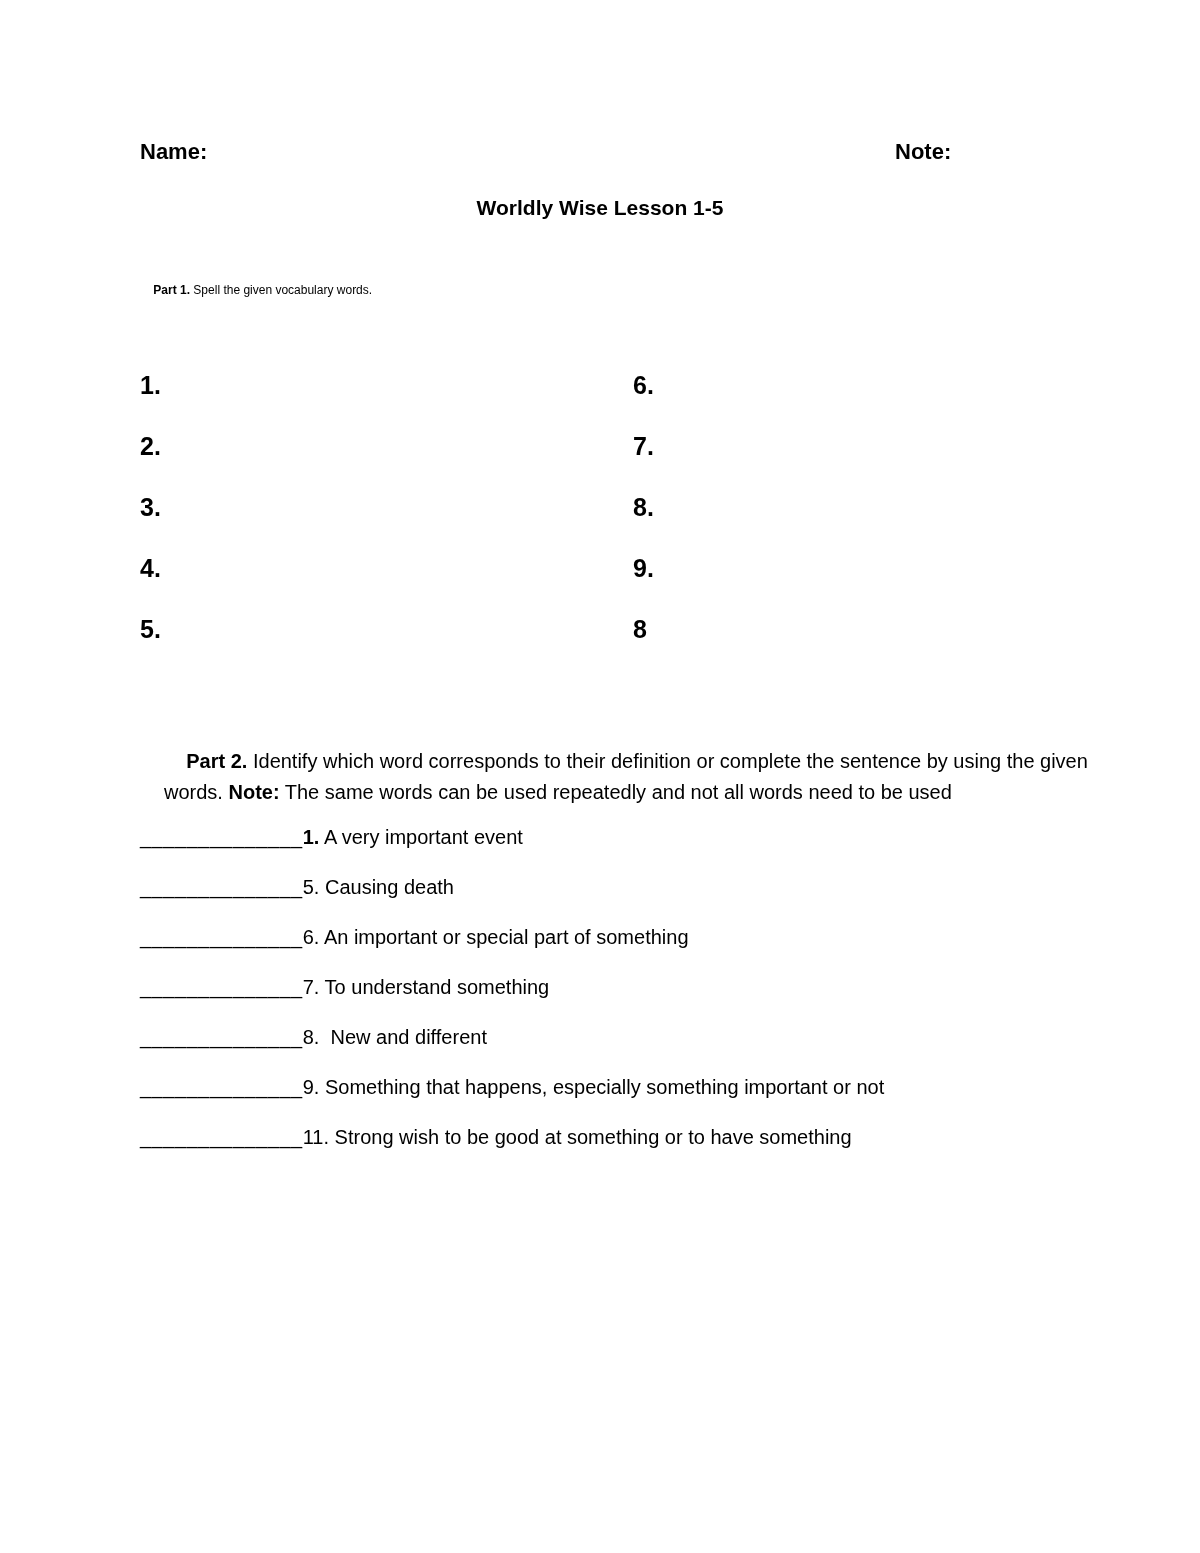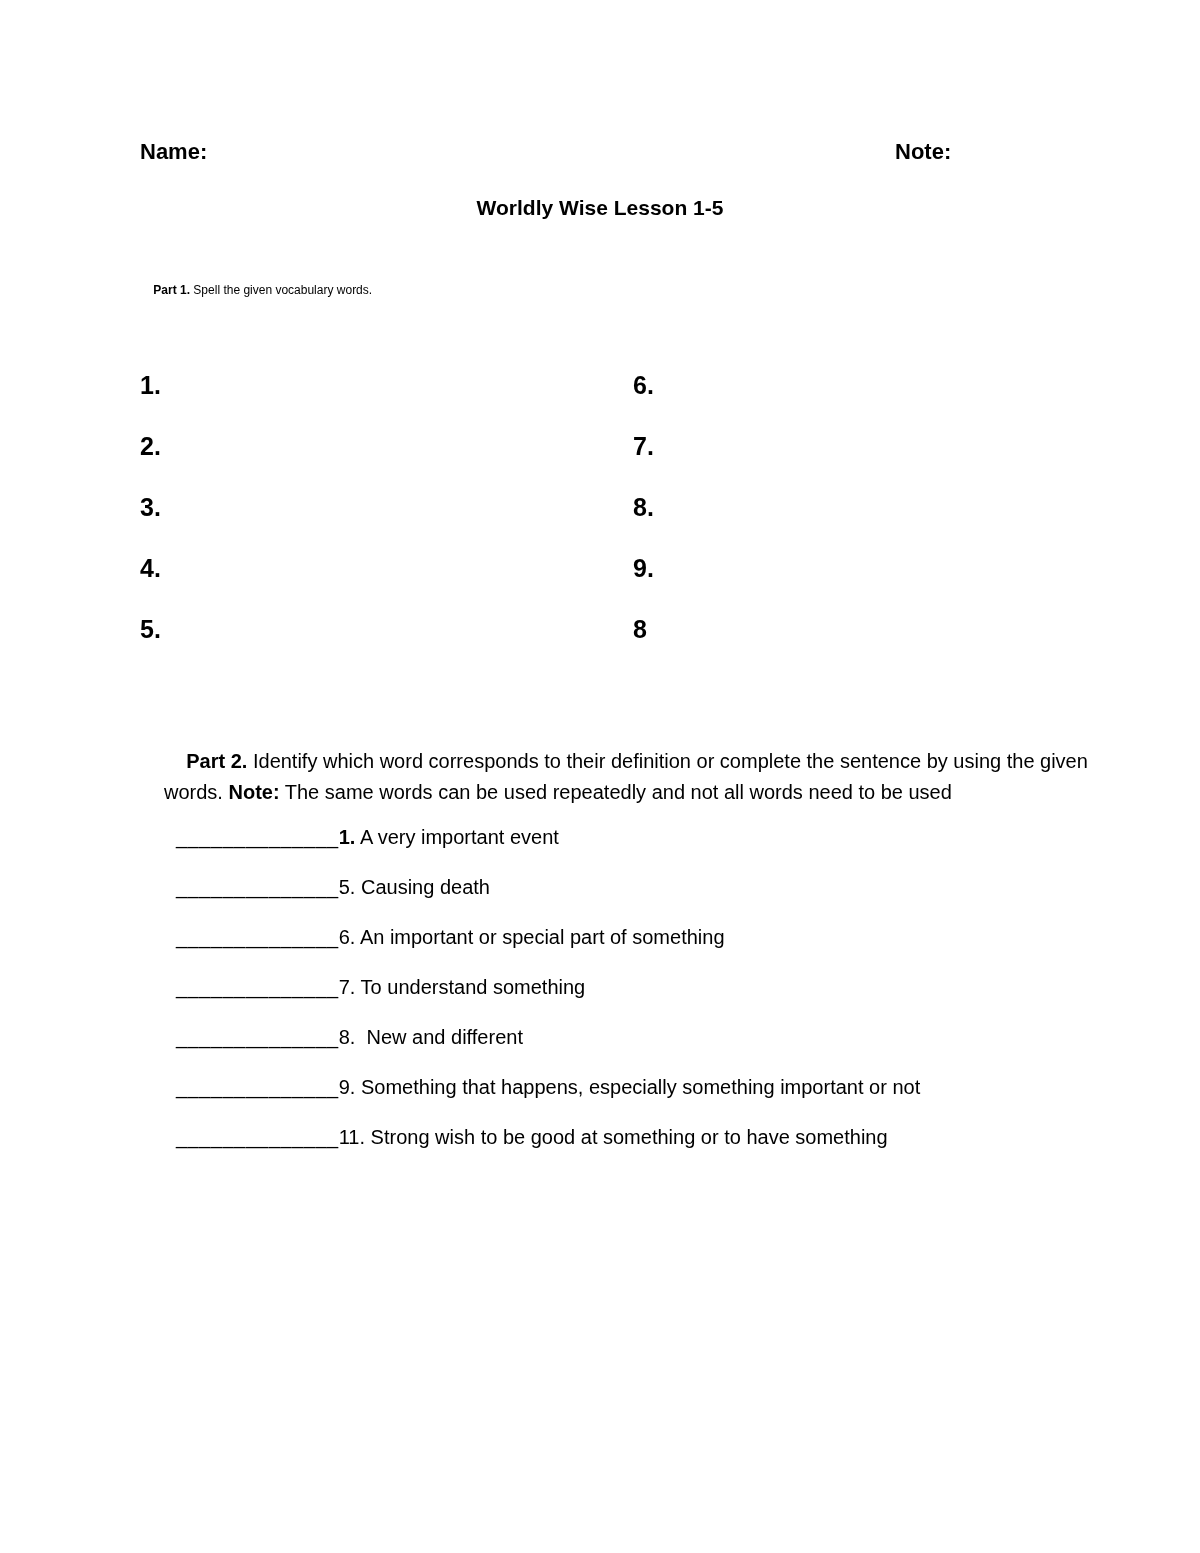--- a/index.html
+++ b/index.html
@@ -49,21 +49,21 @@
 
   
   .part2-heading {
     position: absolute; left: 140px; top: 715px; width: 940px;
     font-size: 20px; line-height: 31px; margin-left: 24px;
   }
   .part2-items {
     position: absolute; left: 140px; top: 824px; width: 1000px;
     font-size: 20px;
   }
-  .p2-item { height: 50px; line-height: 26px; white-space: pre; margin-left: 36px; }
+  .p2-item { height: 50px; line-height: 26px; white-space: pre; }
   .p2-blank { letter-spacing: 0.5px; }
 </style>
 </head>
 <body>
 
 <div class="page">
 
   <div class="header-row">
     <span class="name-label">Name:</span>
     <span class="date-label">Note:</span>

